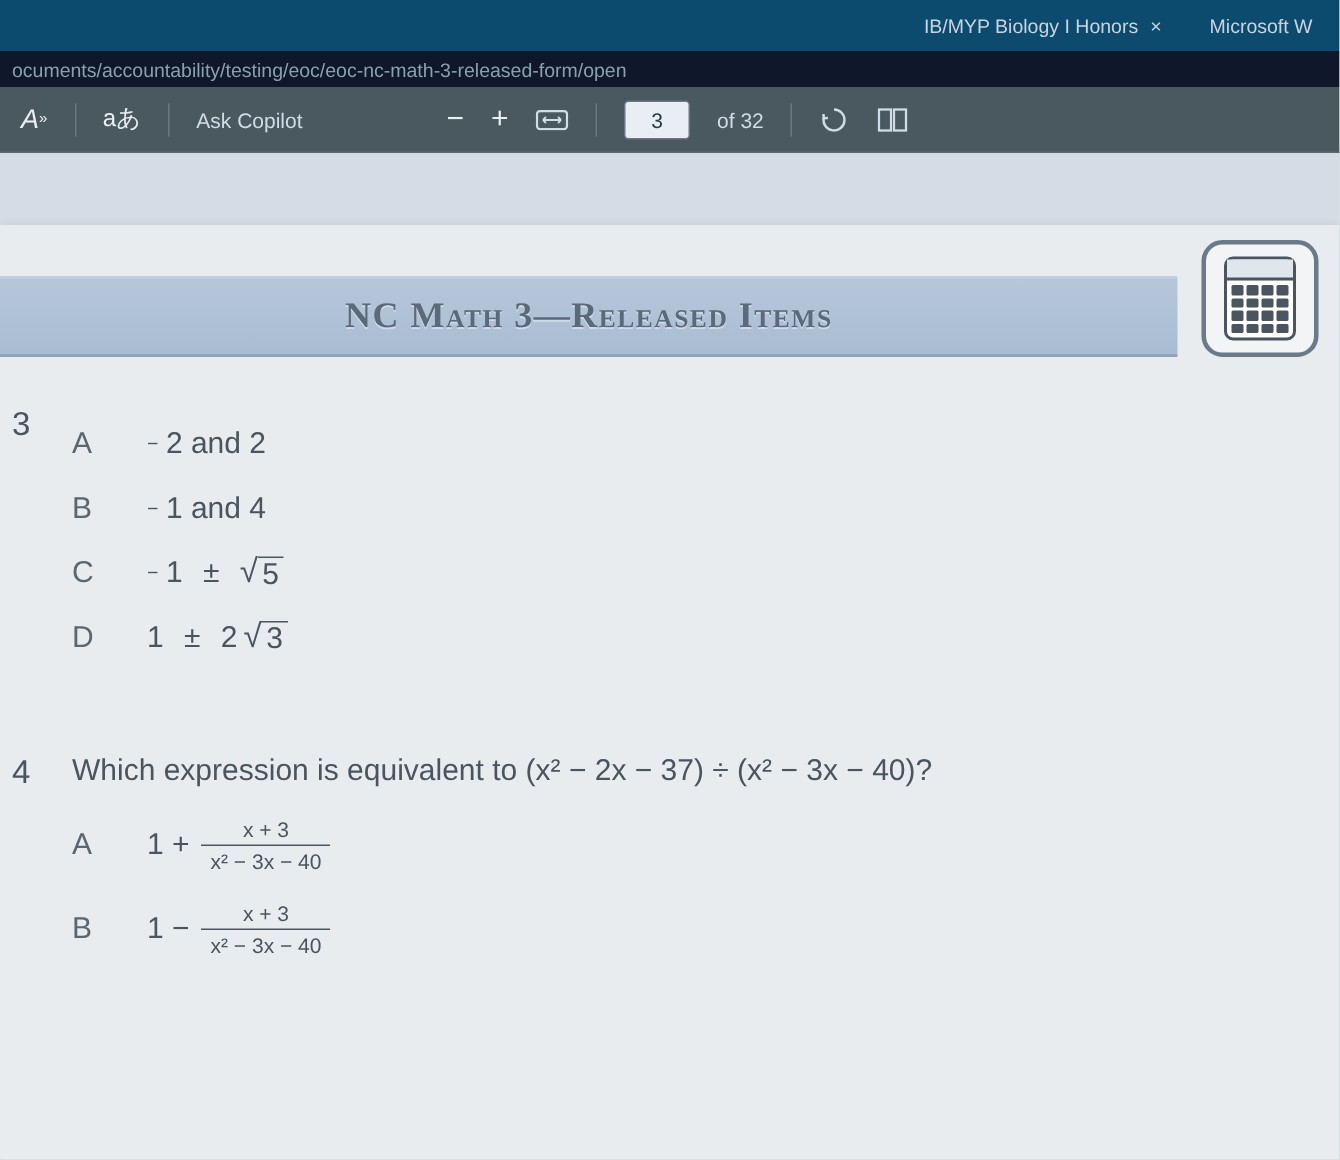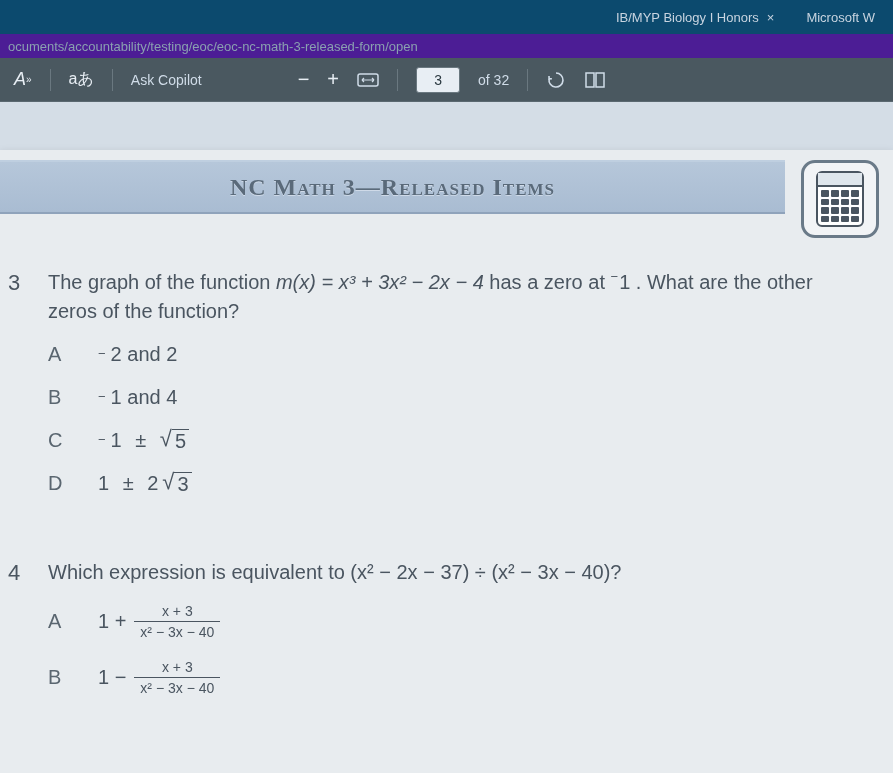--- a/index.html
+++ b/index.html
@@ -21,21 +21,21 @@
   color: #c8d4e0;
   font-size: 13px;
 }
 .tab {
   display: flex; align-items: center; gap: 8px;
   padding: 4px 10px;
 }
 .tab .close { color: #c8d4e0; }
 .url-bar {
   height: 24px;
-  background: #4c1d95;
+  background: #0f172a;
   color: #8aa0b0;
   font-size: 13px;
   padding: 2px 8px;
   display: flex; align-items: center;
 }
 .toolbar {
   height: 44px;
   background: #4a5860;
   display: flex; align-items: center;
   gap: 18px;
@@ -64,21 +64,21 @@
 .doc-page {
   background: #e8ecef;
   margin: 0 auto;
   width: 100%;
   min-height: 800px;
   box-shadow: 0 2px 8px rgba(0,0,0,.12);
   position: relative;
   padding-bottom: 40px;
 }
 .banner-row {
-  display: flex; align-items: flex-start;
+  display: flex; align-items: flex-end;
   gap: 16px;
   padding: 10px 14px 0 0;
 }
 .banner {
   flex: 1;
   background: linear-gradient(#b6c7da, #a9bcd2);
   border-top: 2px solid #bfcfe0;
   border-bottom: 2px solid #8fa3bb;
   height: 54px;
   display: flex; align-items: center; justify-content: center;
@@ -235,27 +235,20 @@
               <div></div>
               <div></div>
             </div>
         </div>
       </div>
     </div>
 
     <div class="question">
       <div class="qnum">3</div>
       <div class="qbody">
-        <div class="qstem">
-          <span>The graph of the function </span>
-          <i>m(x) = x³ + 3x² − 2x − 4</i>
-          <span> has a zero at </span>
-          <span class="neg">−</span><span>1</span>
-          <span>. What are the other zeros of the function?</span>
-        </div>
         <div class="choices">
           <div class="choice-row">
             <span class="choice-label">A</span>
             <span class="choice-text">
                 <span class="neg">−</span>
                 <span>2 and 2</span>
               </span>
           </div>
           <div class="choice-row">
             <span class="choice-label">B</span>

